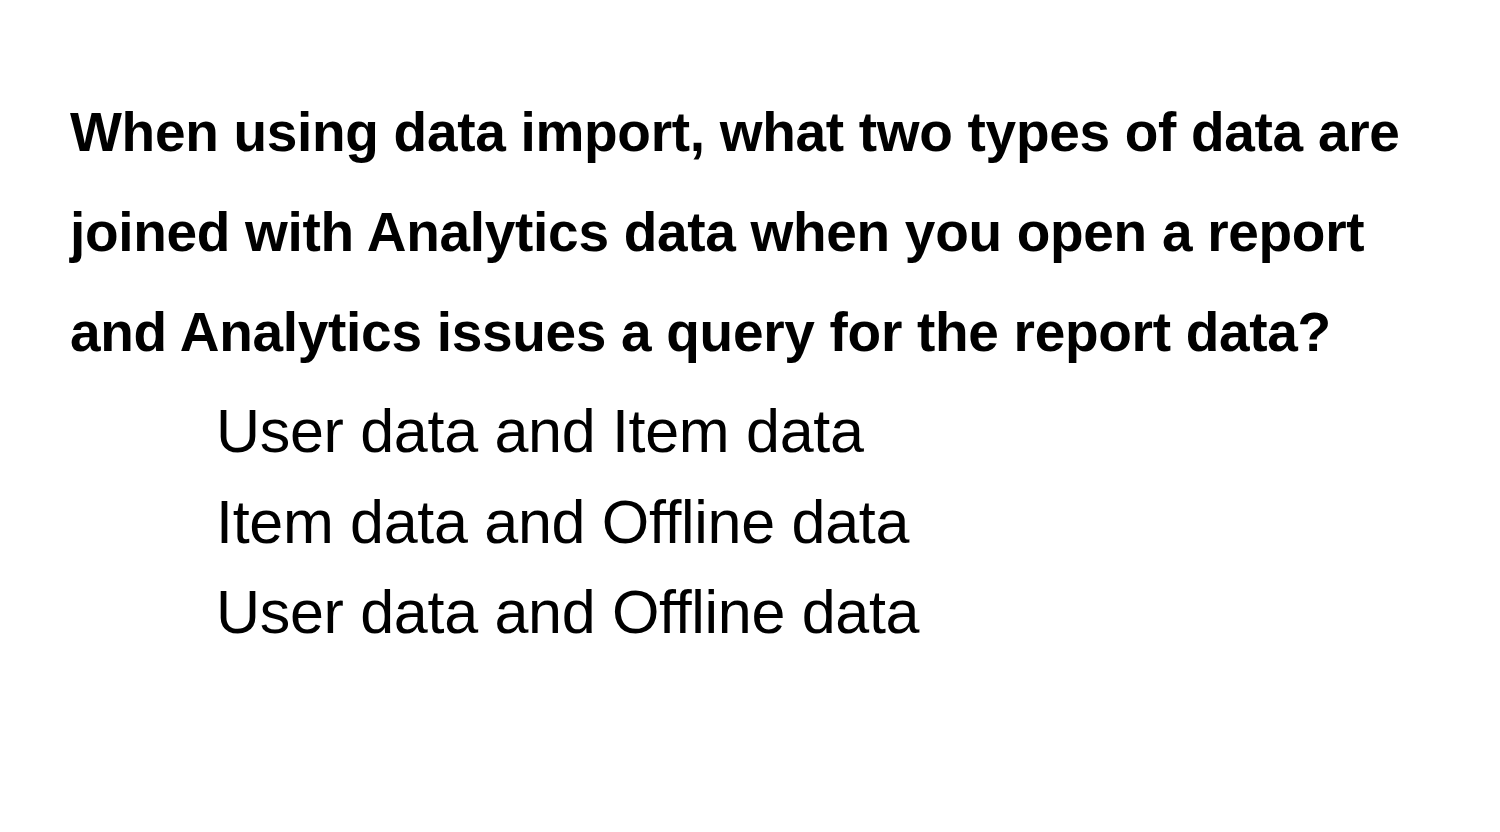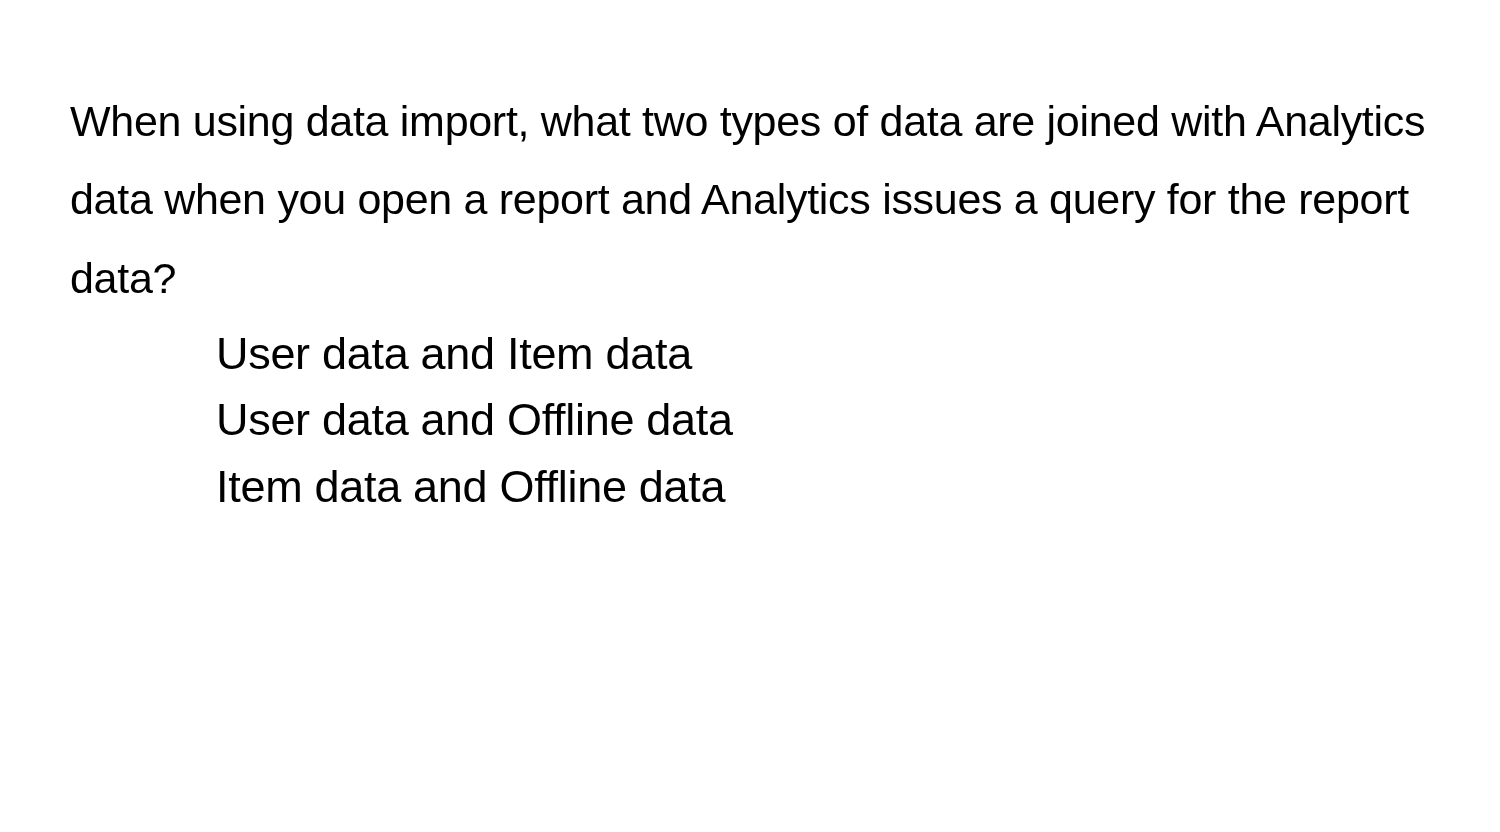--- a/index.html
+++ b/index.html
@@ -11,38 +11,38 @@
       width: 1500px;
       height: 832px;
       background: #ffffff;
       font-family: -apple-system, BlinkMacSystemFont, "Segoe UI", Helvetica, Arial, sans-serif;
       color: #000000;
       padding-top: 82px;
       padding-left: 70px;
       padding-right: 70px;
     }
     .question {
-      font-size: 43px;
+      font-size: 55px;
       line-height: 1.82;
-      font-weight: 400;
+      font-weight: 700;
       letter-spacing: -0.3px;
     }
     .options {
       margin-top: 4px;
       padding-left: 146px;
     }
     .option {
-      font-size: 45px;
+      font-size: 61px;
       line-height: 1.48;
       font-weight: 400;
       letter-spacing: -0.3px;
     }
   </style>
 </head>
 <body>
 
 <div class="question">When using data import, what two types of data are joined with Analytics data when you open a report and Analytics issues a query for the report data?</div>
 
 <div class="options">
   <div class="option">User data and Item data</div>
+  <div class="option">Item data and Offline data</div>
   <div class="option">User data and Offline data</div>
-  <div class="option">Item data and Offline data</div>
 </div>
 
 </body></html>

